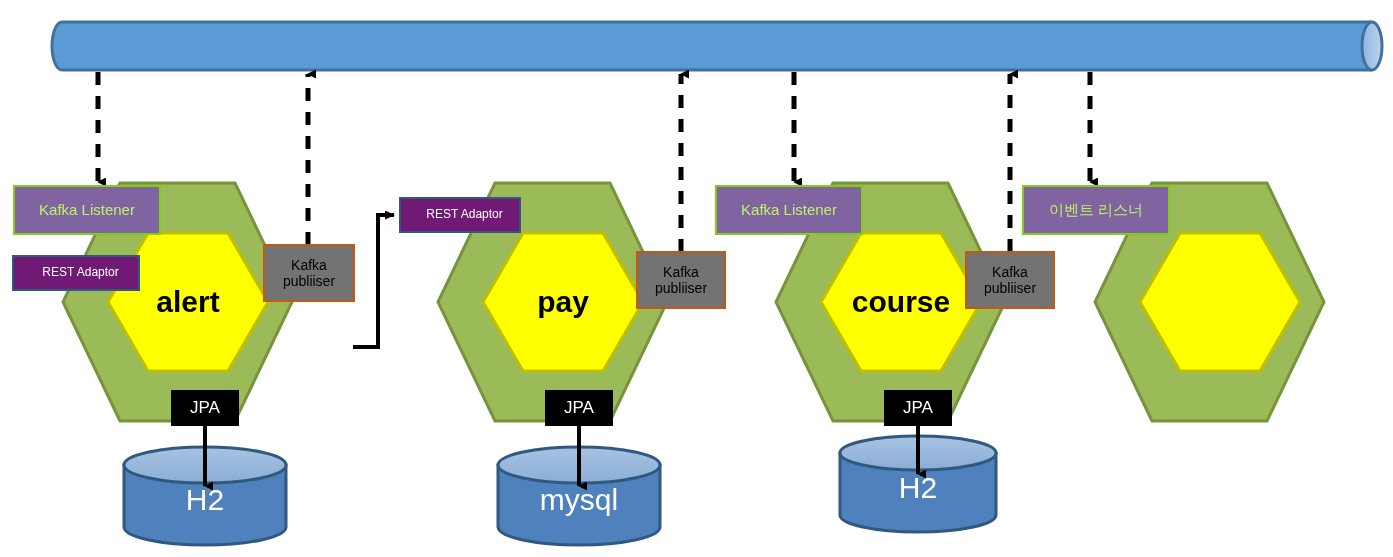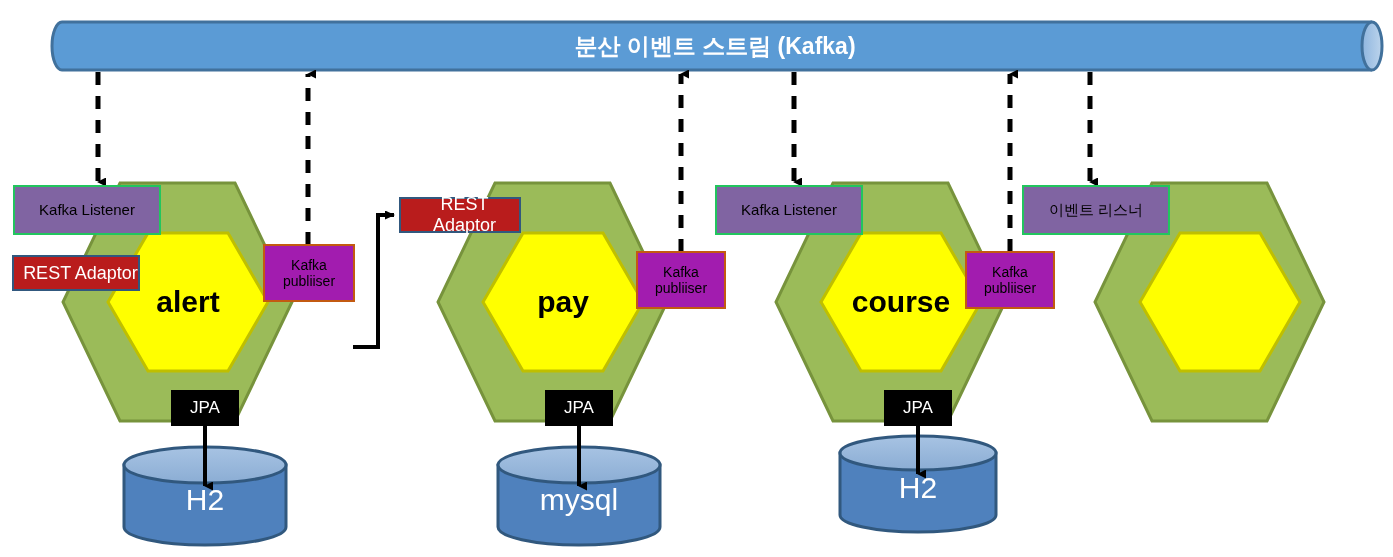--- a/index.html
+++ b/index.html
@@ -29,33 +29,33 @@
     display: flex;
     align-items: center;
     justify-content: center;
     text-align: center;
     box-sizing: border-box;
     line-height: 1.15;
     white-space: pre-line;
   }
   .box-purple {
     background: #8064a2;
-    border: 2px solid #22c55e;
-    color: #000000;
+    border: 2px solid #84cc16;
+    color: #bef264;
     font-size: 15px;
   }
   .box-blue {
-    background: #b91c1c;
+    background: #701a75;
     border: 2px solid #31587e;
     color: #ffffff;
-    font-size: 18px;
+    font-size: 12px;
     padding-left: 9px;
   }
   .box-orange {
-    background: #a21caf;
+    background: #737373;
     border: 2px solid #c35a11;
     color: #000000;
     font-size: 14px;
   }
   .box-black {
     background: #000000;
     border: none;
     color: #ffffff;
     font-size: 17px;
   }
@@ -173,21 +173,20 @@
     <g>
       <path d="M840,453 L840,515 A78,17 0 0 0 996,515 L996,453 Z" fill="#4f81bd" stroke="#31587e" stroke-width="3"></path>
       <ellipse cx="918" cy="453" rx="78" ry="17" fill="url(#dbTopGrad)" stroke="#31587e" stroke-width="3"></ellipse>
     </g>
 
     <line x1="205" y1="425" x2="205" y2="486" stroke="#000000" stroke-width="4" marker-end="url(#arrow-down)"></line>
     <line x1="579" y1="425" x2="579" y2="486" stroke="#000000" stroke-width="4" marker-end="url(#arrow-down)"></line>
     <line x1="918" y1="425" x2="918" y2="474" stroke="#000000" stroke-width="4" marker-end="url(#arrow-down)"></line>
   </svg>
 
-  <div id="kafka-title">분산 이벤트 스트림 (Kafka)</div>
 
   <div class="label-box box-purple" style="left:13px; top:185px; width:148px; height:50px;">Kafka Listener</div>
   <div class="label-box box-blue" style="left:12px; top:255px; width:128px; height:36px;">REST Adaptor</div>
   <div class="label-box box-orange" style="left:263px; top:244px; width:92px; height:58px;">Kafka
 publiiser</div>
   <div class="hex-name" style="left:108px; top:277px; width:160px; height:50px;">alert</div>
   <div class="label-box box-black" style="left:171px; top:390px; width:68px; height:36px;">JPA</div>
   <div class="db-name" style="left:125px; top:480px; width:160px; height:40px;">H2</div>
 
   <div class="label-box box-blue" style="left:399px; top:197px; width:122px; height:36px;">REST Adaptor</div>

